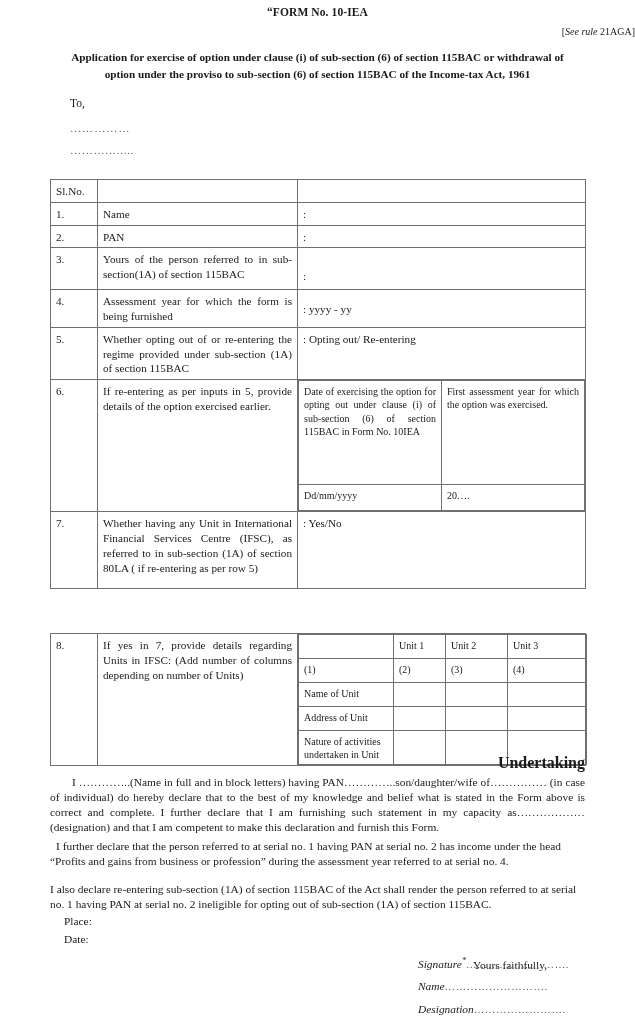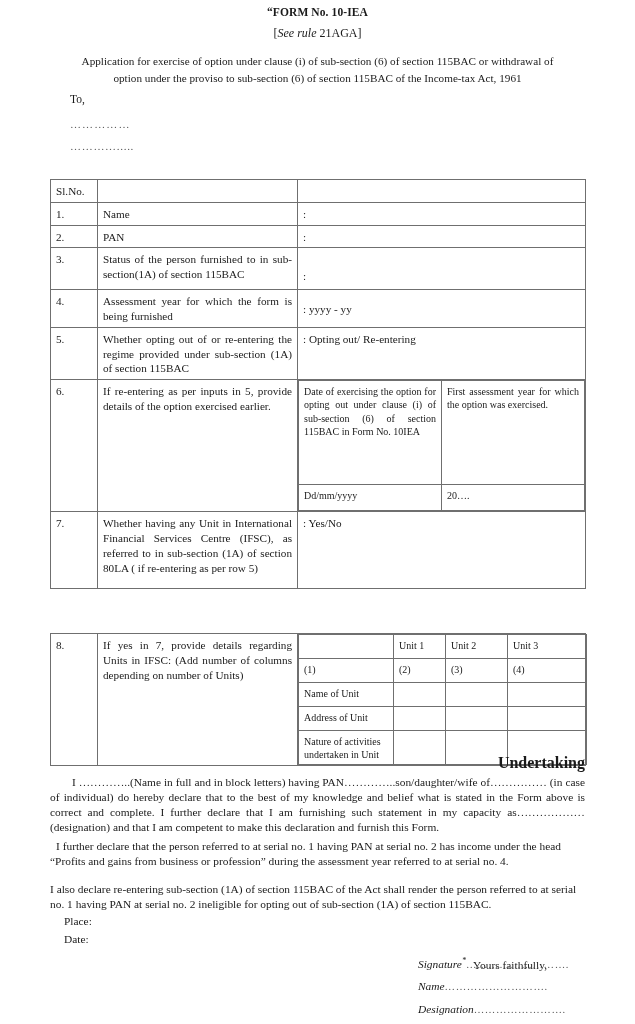--- a/index.html
+++ b/index.html
@@ -24,38 +24,38 @@
 
   
   .doc-title {
     text-align: center;
     font-weight: bold;
     font-size: 11.5px;
     margin-top: 6px;
     letter-spacing: 0.1px;
   }
   .doc-rule {
-    text-align: center;
-    font-size: 12px;
+    text-align: right;
+    font-size: 10px;
     margin-top: 8px;
   }
   .doc-rule .ital { font-style: italic; }
   .doc-subtitle {
     text-align: center;
-    font-weight: normal;
+    font-weight: bold;
     font-size: 11.2px;
     line-height: 1.55;
     margin: 12px 28px 0 28px;
   }
   .addr-block {
     margin-left: 70px;
     font-size: 11.5px;
     line-height: 1.0;
   }
-  .addr-to { margin-top: 6px; }
+  .addr-to { margin-top: 14px; }
   .addr-officer { margin-top: 16px; }
   .dotline {
     margin-top: 14px;
     letter-spacing: 1.1px;
     font-size: 11px;
     color: #555;
   }
   .dotline.second { margin-top: 11px; letter-spacing: 0.7px; }
 
   
@@ -215,21 +215,21 @@
       </tr>
 
       <tr class="row-h-1">
         <td>2.</td>
         <td>PAN</td>
         <td>:</td>
       </tr>
 
       <tr class="row-h-3">
         <td>3.</td>
-        <td class="justify lastline"> Status of the person furnished to in sub-section(1A) of section 115BAC</td>
+        <td class="justify lastline"> Yours of the person referred to in sub-section(1A) of section 115BAC</td>
         <td class="val-pad-2">:</td>
       </tr>
 
       <tr class="row-h-4">
         <td>4.</td>
         <td class="justify lastline">Assessment year for which the form is being furnished</td>
         <td class="val-pad-1">: yyyy - yy</td>
       </tr>
 
       <tr class="row-h-5">

